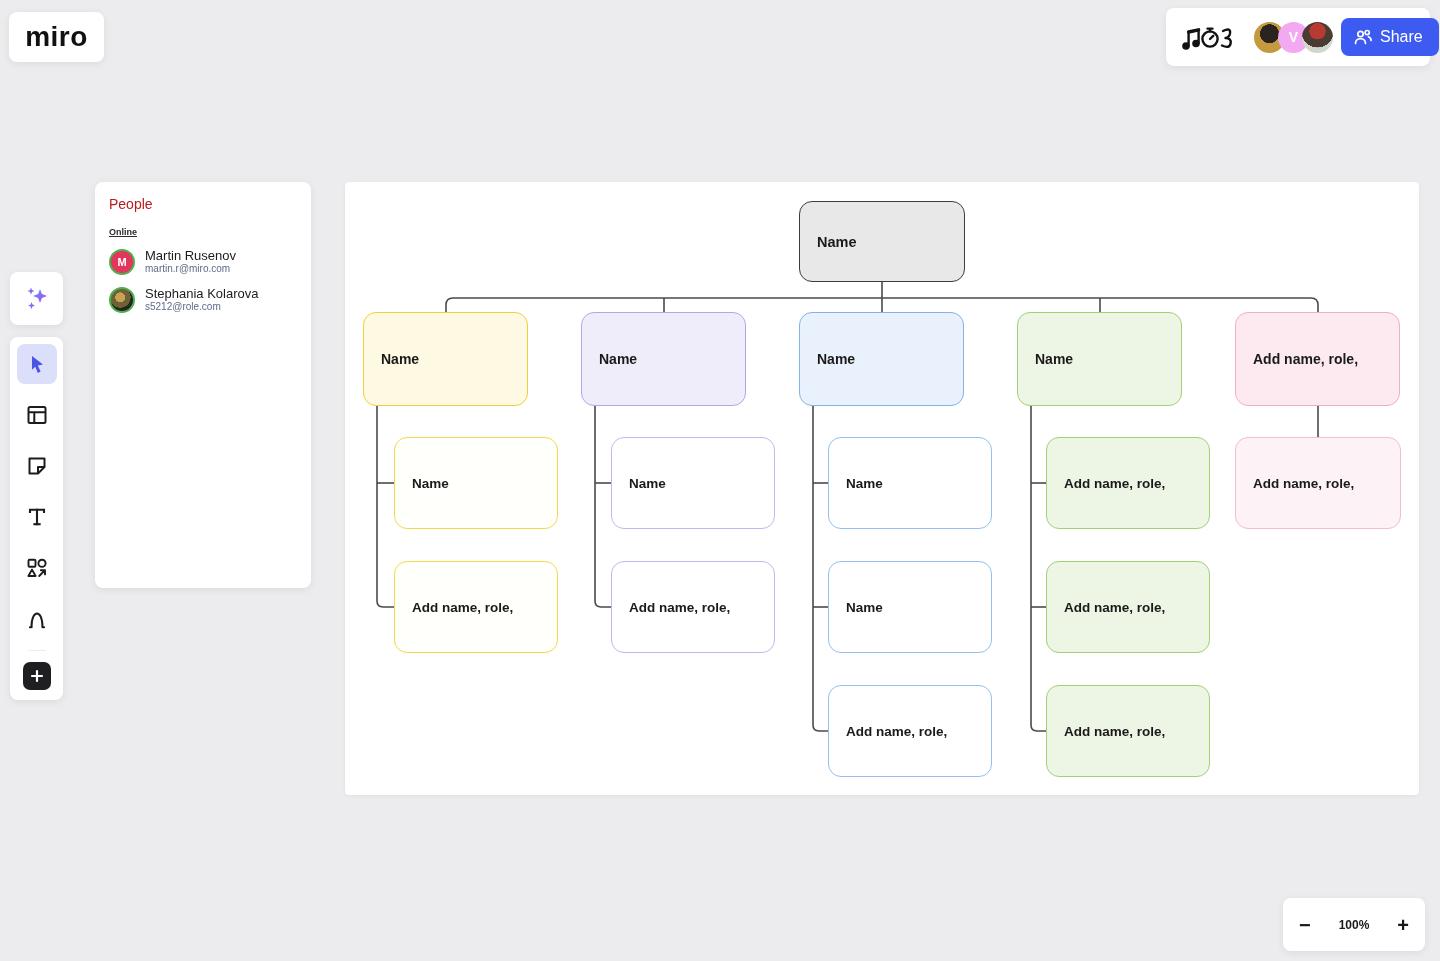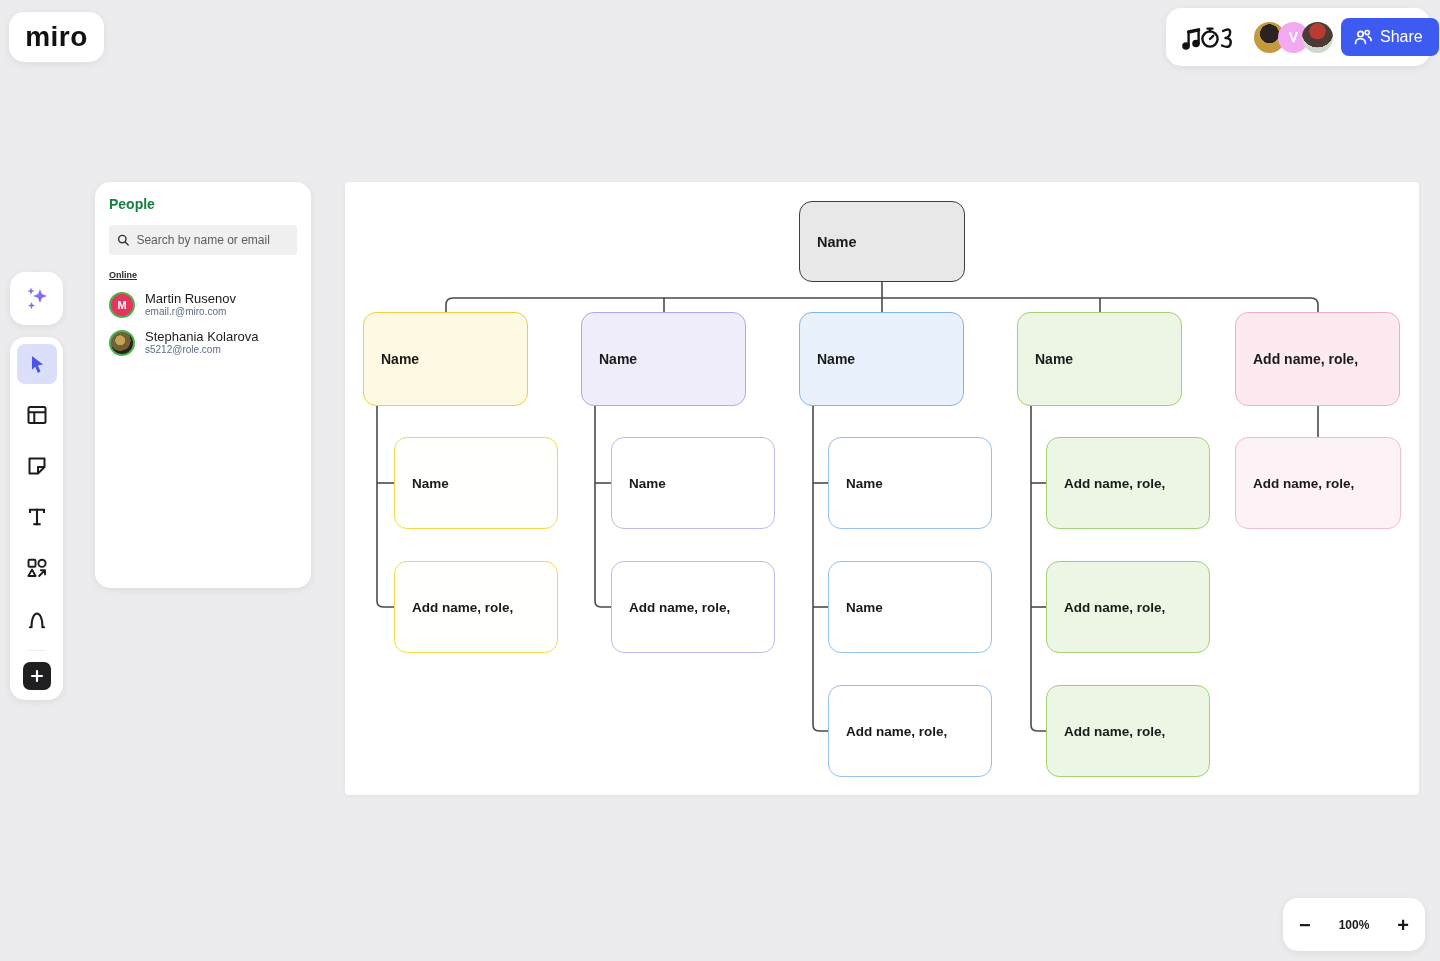--- a/index.html
+++ b/index.html
@@ -3,21 +3,21 @@
 <meta charset="utf-8">
 <style>
   * { margin:0; padding:0; box-sizing:border-box; }
   html,body { width:1440px; height:961px; overflow:hidden; }
   body {
     background:#ececee;
     font-family:"Liberation Sans", sans-serif;
     color:#1a1a1a;
     position:relative;
   }
-  .card { background:#fff; border-radius:15px; box-shadow:0 2px 8px rgba(0,0,0,.07); }
+  .card { background:#fff; border-radius:8px; box-shadow:0 2px 8px rgba(0,0,0,.07); }
 
   
   .logo-box { position:absolute; left:9px; top:12px; width:95px; height:50px;
     display:flex; align-items:center; justify-content:center; }
   .logo-text { font-size:28px; font-weight:800; letter-spacing:.5px; color:#111; }
 
   
   .header-right { position:absolute; left:1166px; top:8px; width:264px; height:58px;
     display:flex; align-items:center; padding:0 8px 0 12px; }
   .doodles { width:62px; height:36px; flex:0 0 auto; }
@@ -41,21 +41,21 @@
   .tool { width:40px; height:40px; border-radius:8px; display:flex; align-items:center;
     justify-content:center; cursor:pointer; }
   .tool.active { background:#dbdff9; }
   .tool-divider { width:18px; height:1px; background:#ededed; }
   .plus-btn { width:28px; height:28px; background:#1f1f21; border-radius:7px;
     display:flex; align-items:center; justify-content:center; cursor:pointer; }
 
   
   .people-panel { position:absolute; left:95px; top:182px; width:216px; height:406px;
     padding:14px; }
-  .people-title { font-size:14px; font-weight:700; color:#15803d; }
+  .people-title { font-size:14px; font-weight:400; color:#b91c1c; }
   .search-box { margin-top:13px; height:30px; background:#f0f0f1; border-radius:4px;
     display:flex; align-items:center; padding:0 8px; gap:7px; }
   .search-box input { border:none; background:transparent; outline:none; font-size:12px;
     font-family:"Liberation Sans",sans-serif; color:#333; width:100%; }
   .search-box input::placeholder { color:#5a5d61; }
   .online-label { margin-top:15px; font-size:9px; font-weight:600; color:#2c2c2e;text-decoration:underline; }
   .user-row { display:flex; align-items:center; gap:10px; margin-top:11px; cursor:pointer; }
   .u-avatar { width:26px; height:26px; border-radius:50%; border:2px solid #4db14d;
     display:flex; align-items:center; justify-content:center; flex:0 0 auto;
     font-size:11px; font-weight:700; color:#fff; }
@@ -188,36 +188,27 @@
   <div class="tool-divider"></div>
   <div class="plus-btn">
     <svg width="14" height="14" viewBox="0 0 14 14">
       <path d="M7 2 V12 M2 7 H12" stroke="#fff" stroke-width="2.2" stroke-linecap="round"></path>
     </svg>
   </div>
 </div>
 
 <div class="people-panel card">
   <div class="people-title">People</div>
-  <div class="search-box">
-    <svg width="14" height="14" viewBox="0 0 14 14">
-      <g stroke="#333" stroke-width="1.6" fill="none" stroke-linecap="round">
-        <circle cx="6" cy="6" r="4.2"></circle>
-          <path d="M9.3 9.3 L12.6 12.6"></path>
-      </g>
-    </svg>
-    <input type="text" placeholder="Search by name or email" style="">
-  </div>
   <div class="online-label">Online</div>
 
   <div class="user-row">
     <div class="u-avatar m">M</div>
     <div>
       <div class="u-name">Martin Rusenov</div>
-      <div class="u-email">email.r@miro.com</div>
+      <div class="u-email">martin.r@miro.com</div>
     </div>
   </div>
 
   <div class="user-row">
     <div class="u-avatar s"></div>
     <div>
       <div class="u-name">Stephania Kolarova</div>
       <div class="u-email">s5212@role.com</div>
     </div>
   </div>

